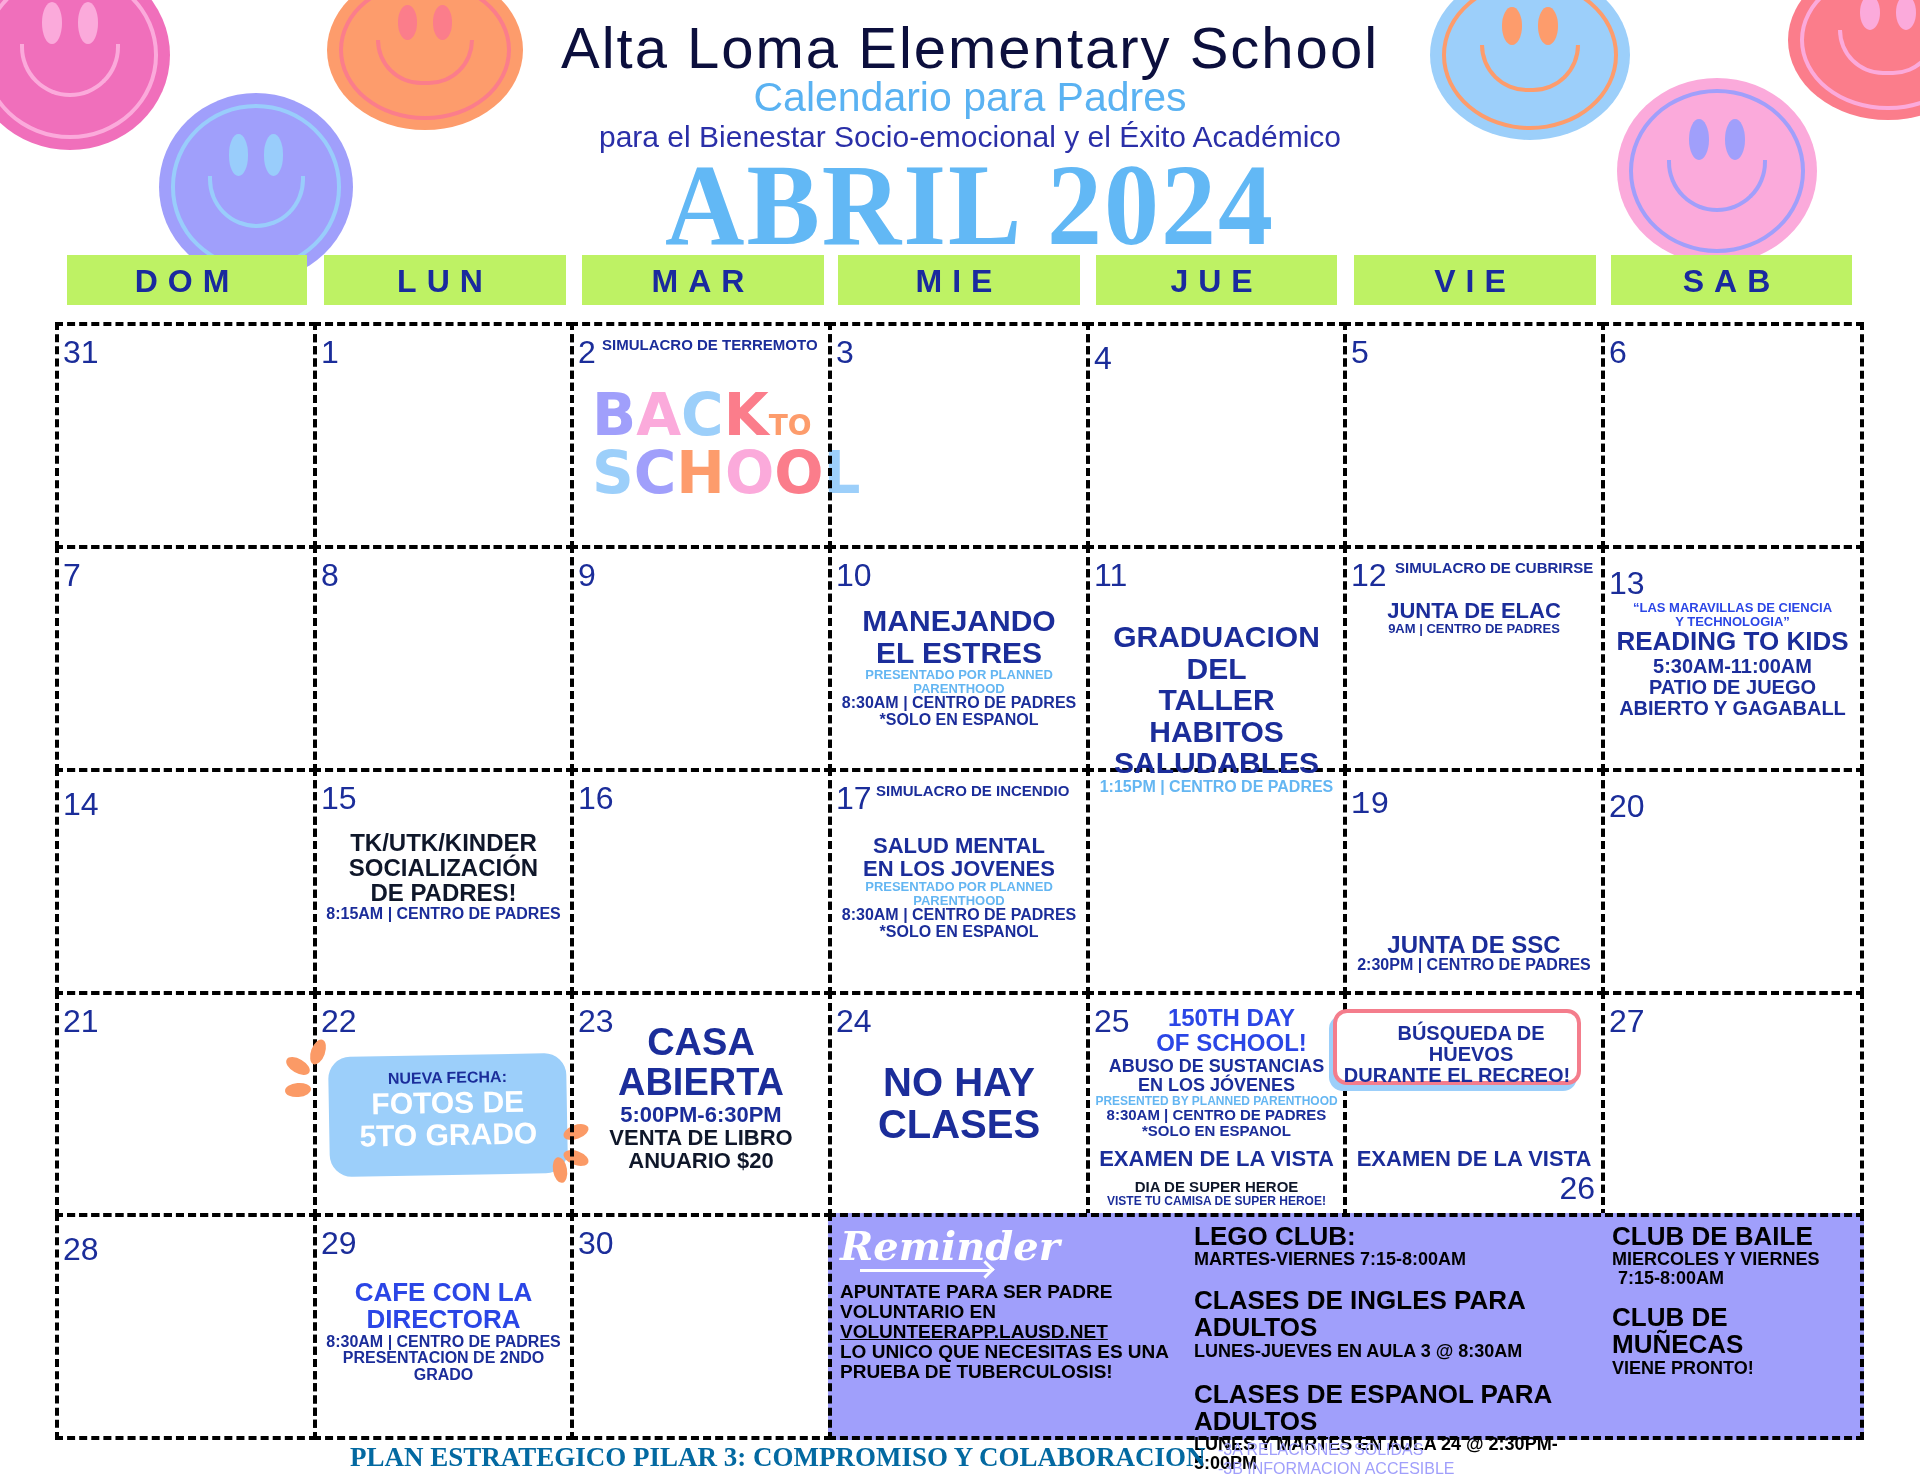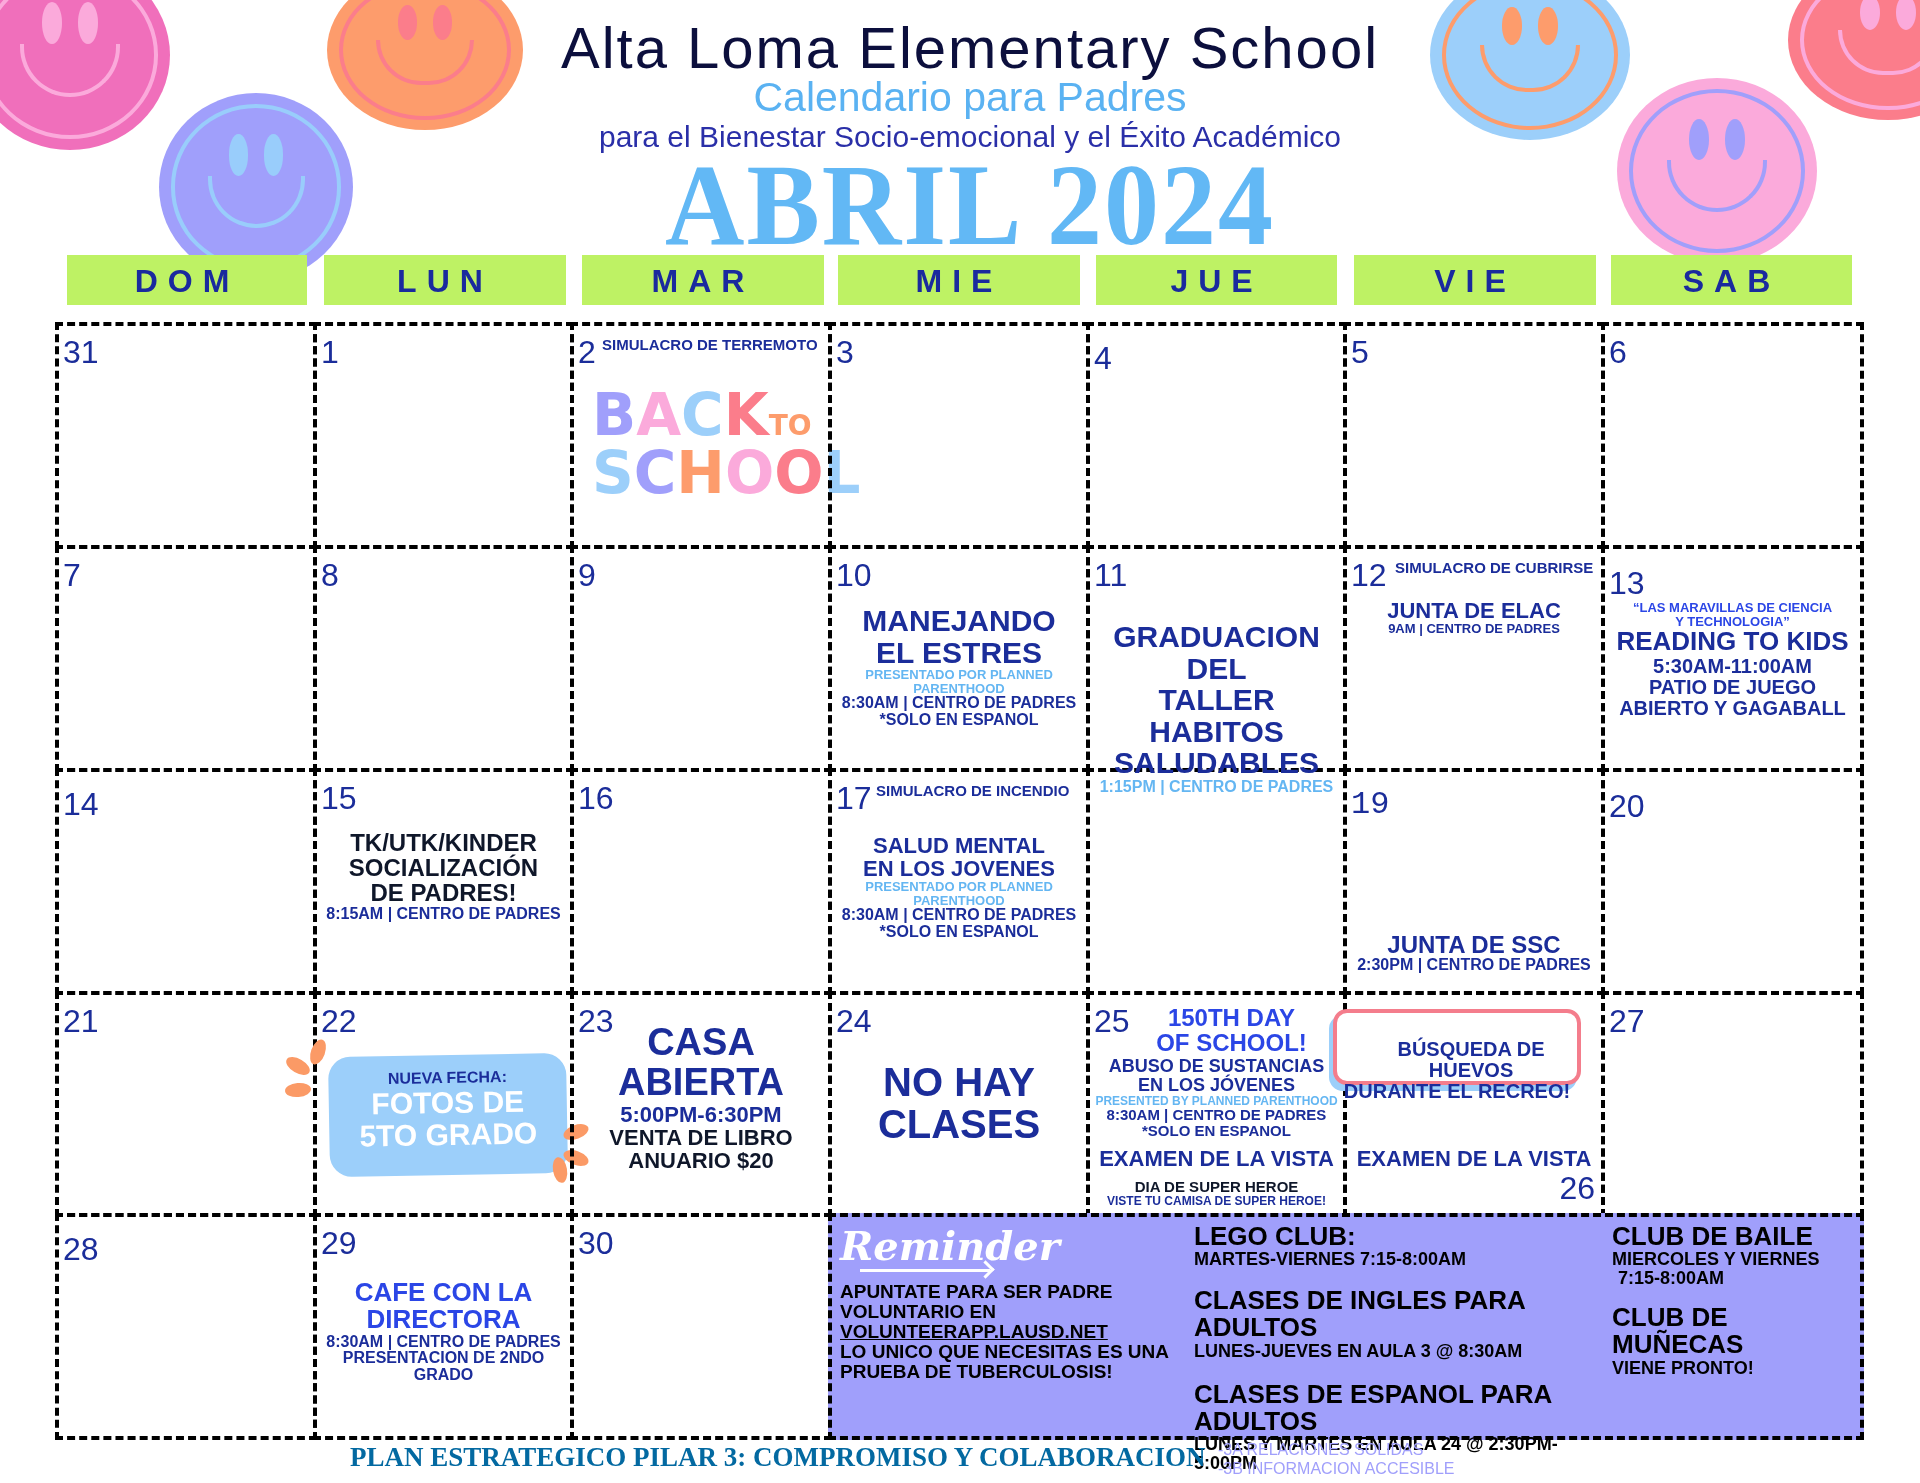--- a/index.html
+++ b/index.html
@@ -263,21 +263,21 @@
       <div class="med navy">EXAMEN DE LA VISTA</div>
     </div>
     <div class="ev" style="top:184px;">
       <div class="xs pink" style="font-size:15px">DIA DE SUPER HEROE</div>
       <div class="xs navy" style="font-size:12px">VISTE TU CAMISA DE SUPER HEROE!</div>
     </div>
   </div>
   <div class="cell" style="left:1288px;top:669px;width:262px;height:226px;overflow:visible;">
     <span class="num" style="left:auto;right:6px;top:auto;bottom:6px;">26</span>
     <div class="bubble" style="left:-14px;top:14px;">
-      <div class="med navy" style="font-size:20px;margin-top:26px;font-weight:bold;line-height:1.05;padding-left:28px;">BÚSQUEDA DE HUEVOS</div>
+      <div class="med navy" style="font-size:20px;margin-top:10px;font-weight:bold;line-height:1.05;padding-left:28px;">BÚSQUEDA DE HUEVOS</div>
       <div class="med navy" style="font-size:20px;font-weight:bold;line-height:1.05;">DURANTE EL RECREO!</div>
     </div>
     <div class="ev" style="top:152px;">
       <div class="med navy">EXAMEN DE LA VISTA</div>
     </div>
   </div>
   <div class="cell" style="left:1546px;top:669px;width:263px;height:226px;">
     <span class="num">27</span>
   </div>
 

